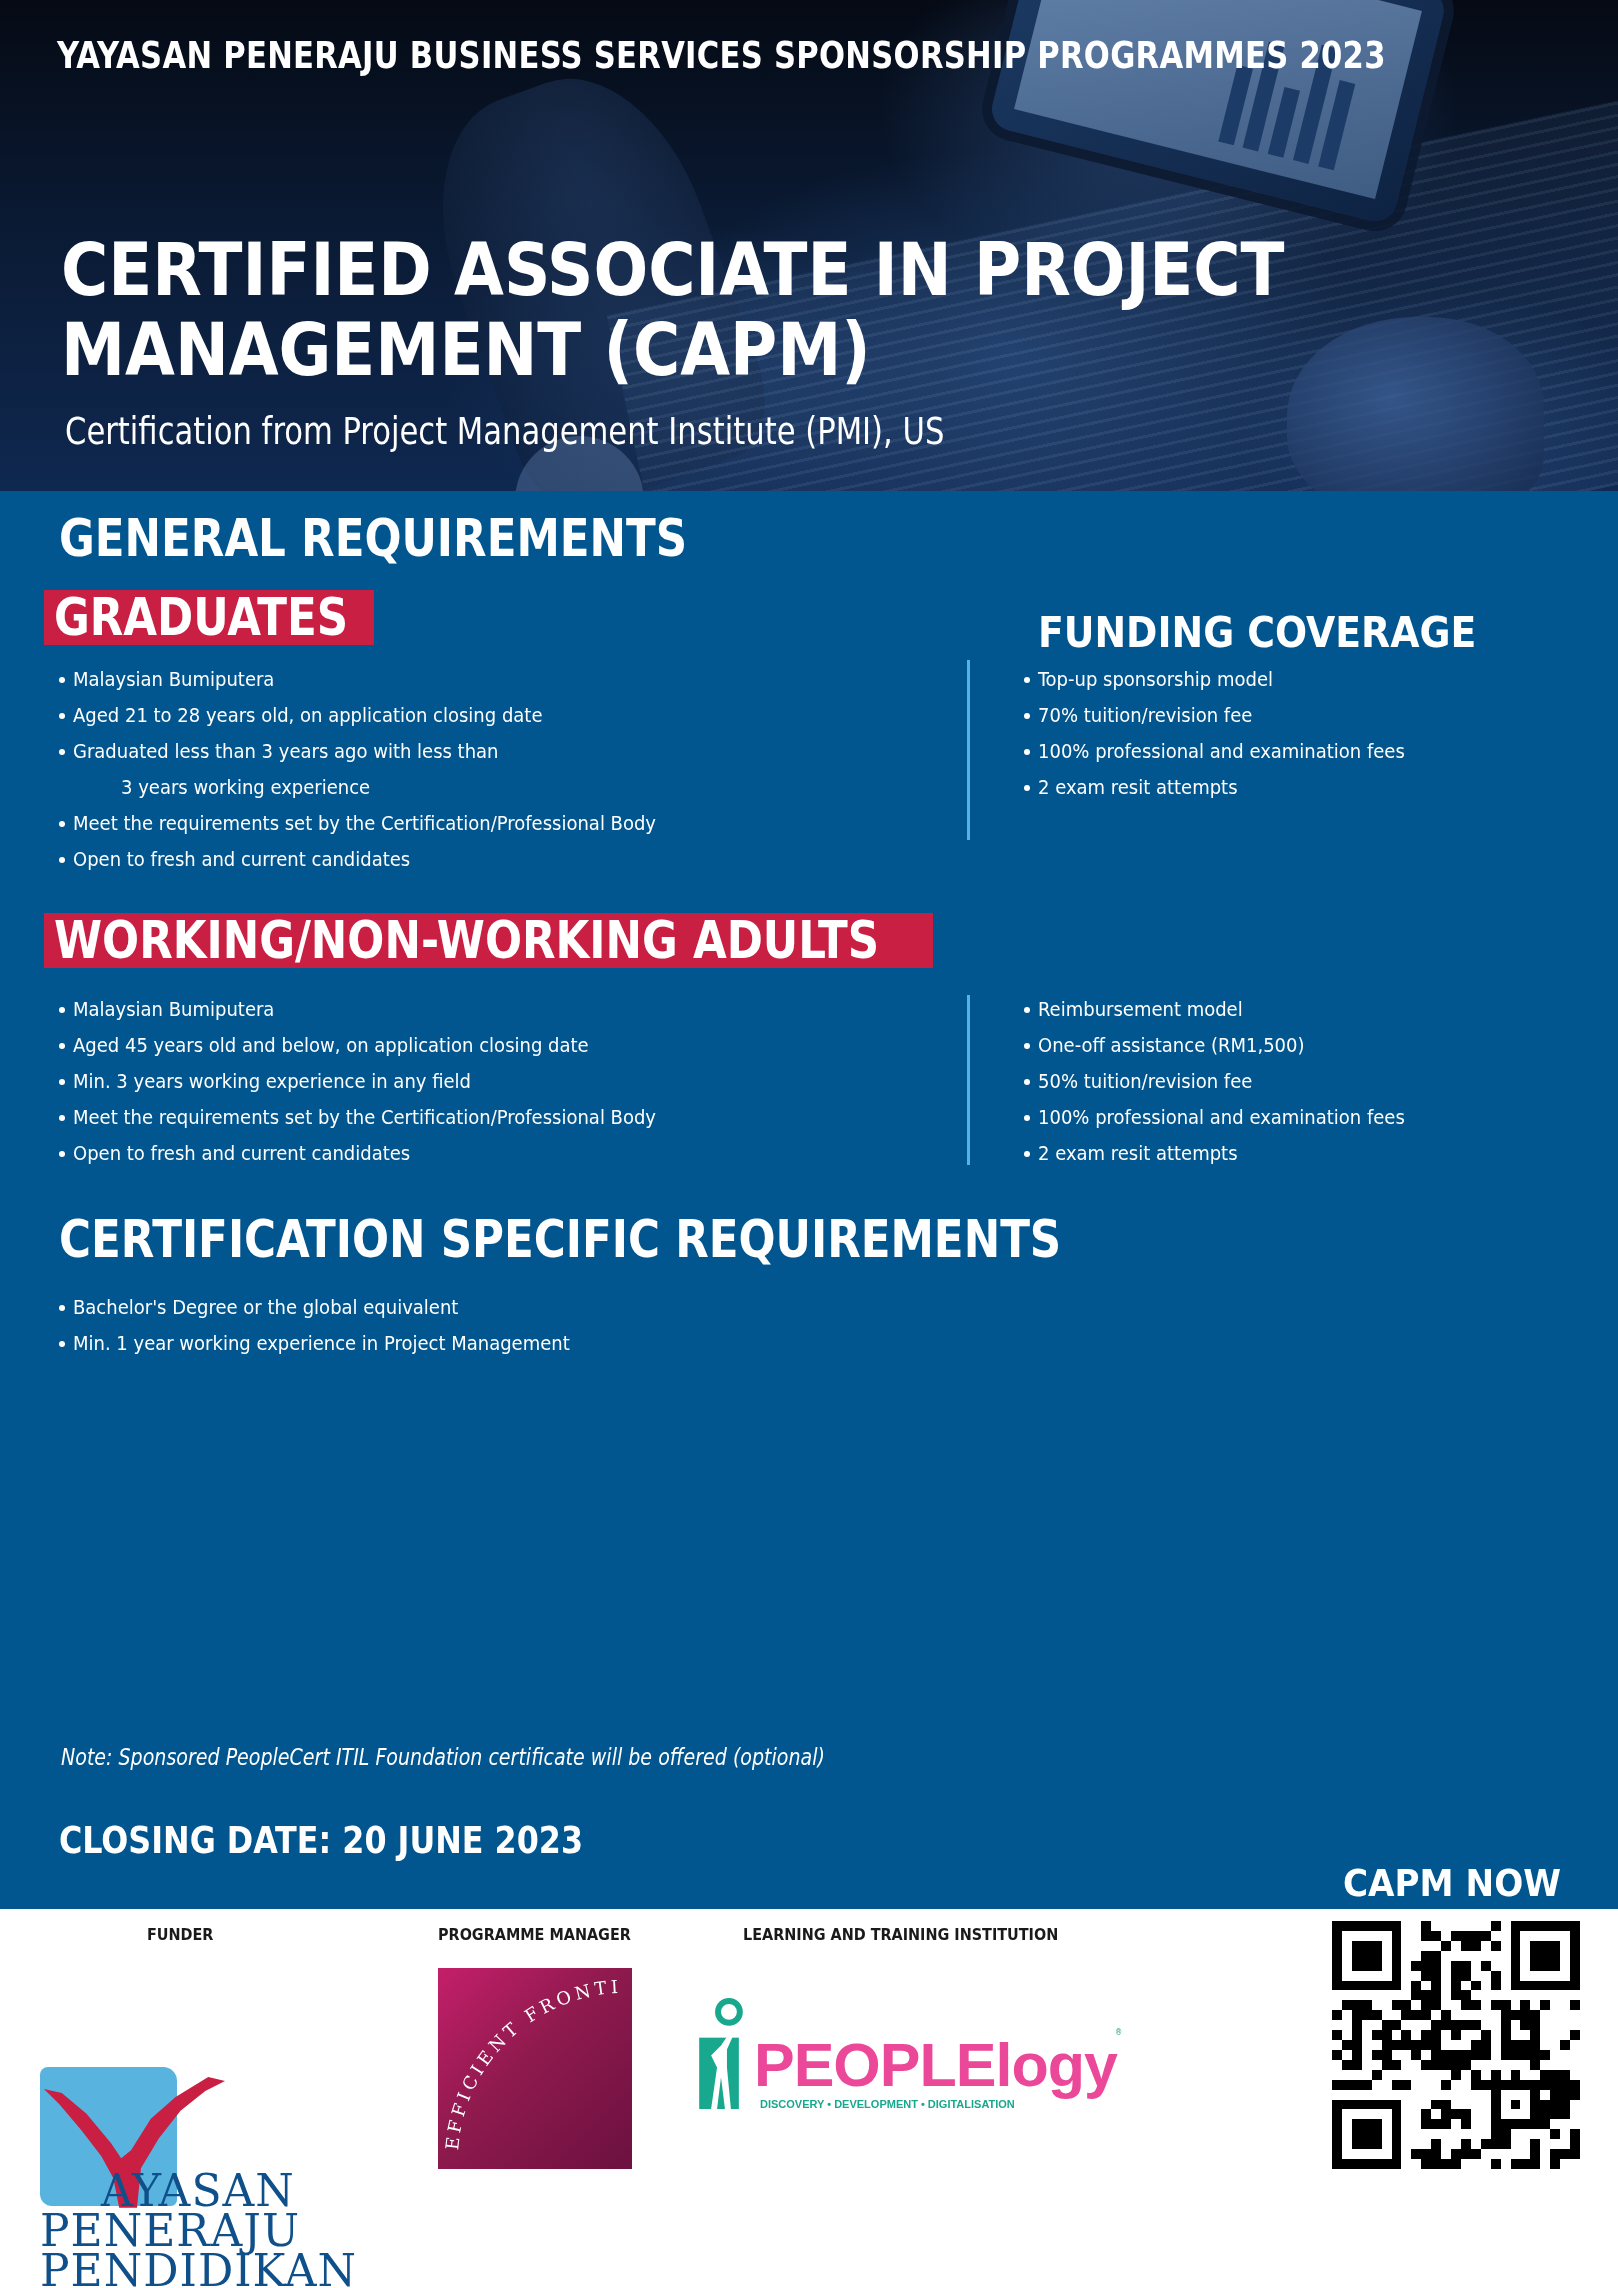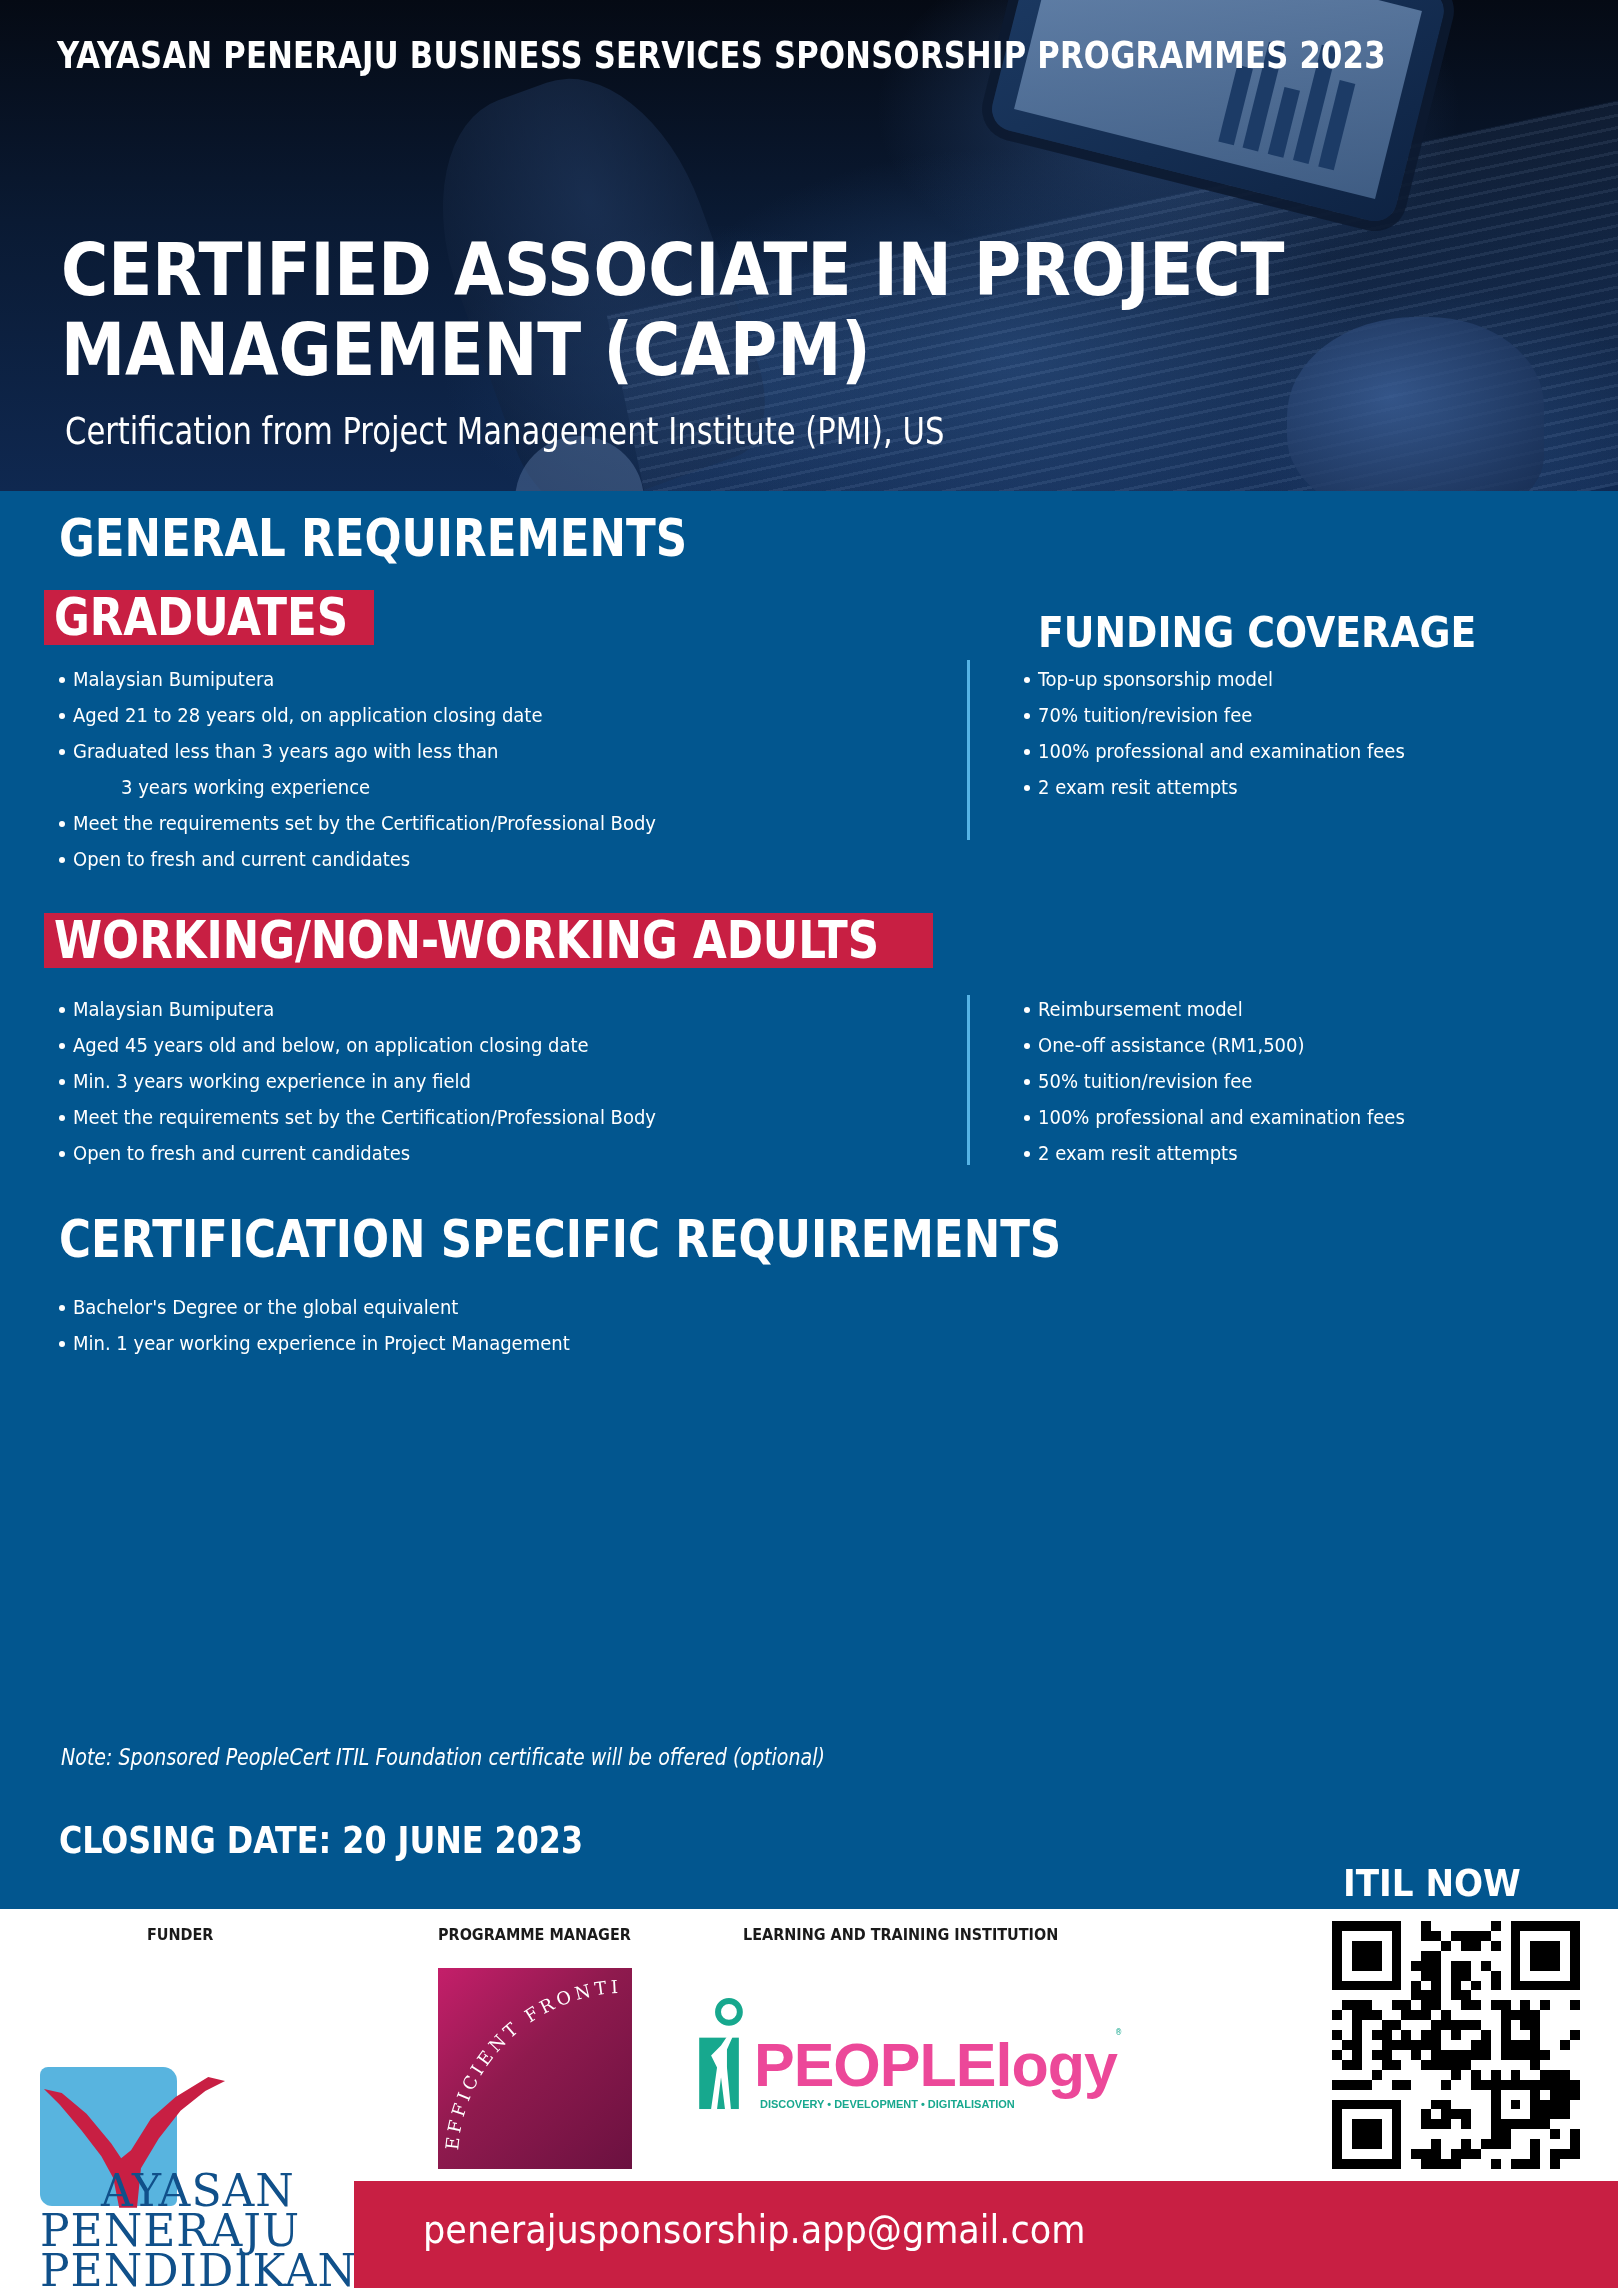--- a/index.html
+++ b/index.html
@@ -270,21 +270,21 @@
 </ul>
 
 <div class="h-section" style="top:1210px">CERTIFICATION SPECIFIC REQUIREMENTS</div>
 <ul class="blist" style="left:57px;top:1289px">
   <li>Bachelor's Degree or the global equivalent</li>
   <li>Min. 1 year working experience in Project Management</li>
 </ul>
 
 <div class="note">Note: Sponsored PeopleCert ITIL Foundation certificate will be offered (optional)</div>
 <div class="closing">CLOSING DATE: 20 JUNE 2023</div>
-<div class="apply-now">ITIL NOW</div>
+<div class="apply-now">CAPM NOW</div>
 
 <div class="footer">
 
   <div class="f-label" style="left:147px;top:16px">FUNDER</div>
   <div class="yayasan">
     <div class="splash"></div>
     <svg class="yword" viewBox="0 0 190 150">
       <path d="M2 30 L20 34 L45 55 L70 85 L80 100 L90 92 L110 60 L135 38 L168 18 L185 22 L165 32 L140 52 L118 80 L100 110 L96 150 L78 150 L72 120 L60 98 L40 72 L18 46 Z" fill="#c81f43"></path>
     </svg>
     <div class="lines">
@@ -629,17 +629,14 @@
         <rect x="11" y="24" width="1" height="1" fill="#000"></rect>
         <rect x="12" y="24" width="1" height="1" fill="#000"></rect>
         <rect x="16" y="24" width="1" height="1" fill="#000"></rect>
         <rect x="18" y="24" width="1" height="1" fill="#000"></rect>
         <rect x="19" y="24" width="1" height="1" fill="#000"></rect>
         <rect x="20" y="24" width="1" height="1" fill="#000"></rect>
         <rect x="22" y="24" width="1" height="1" fill="#000"></rect>
       </svg>
   </div>
 
-  <div class="email-bar">
-    <a>penerajusponsorship.app@gmail.com</a>
-  </div>
 </div>
 
 
 </body></html>

